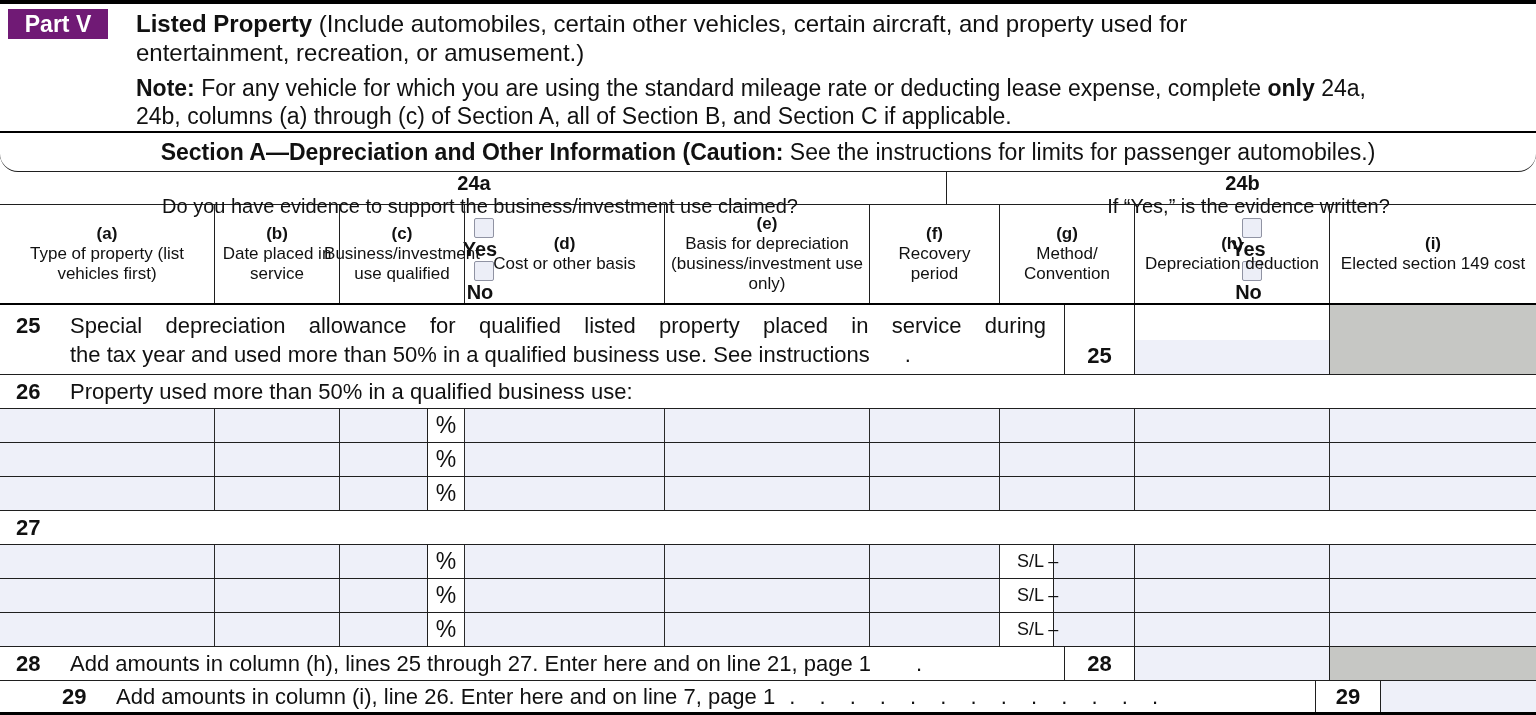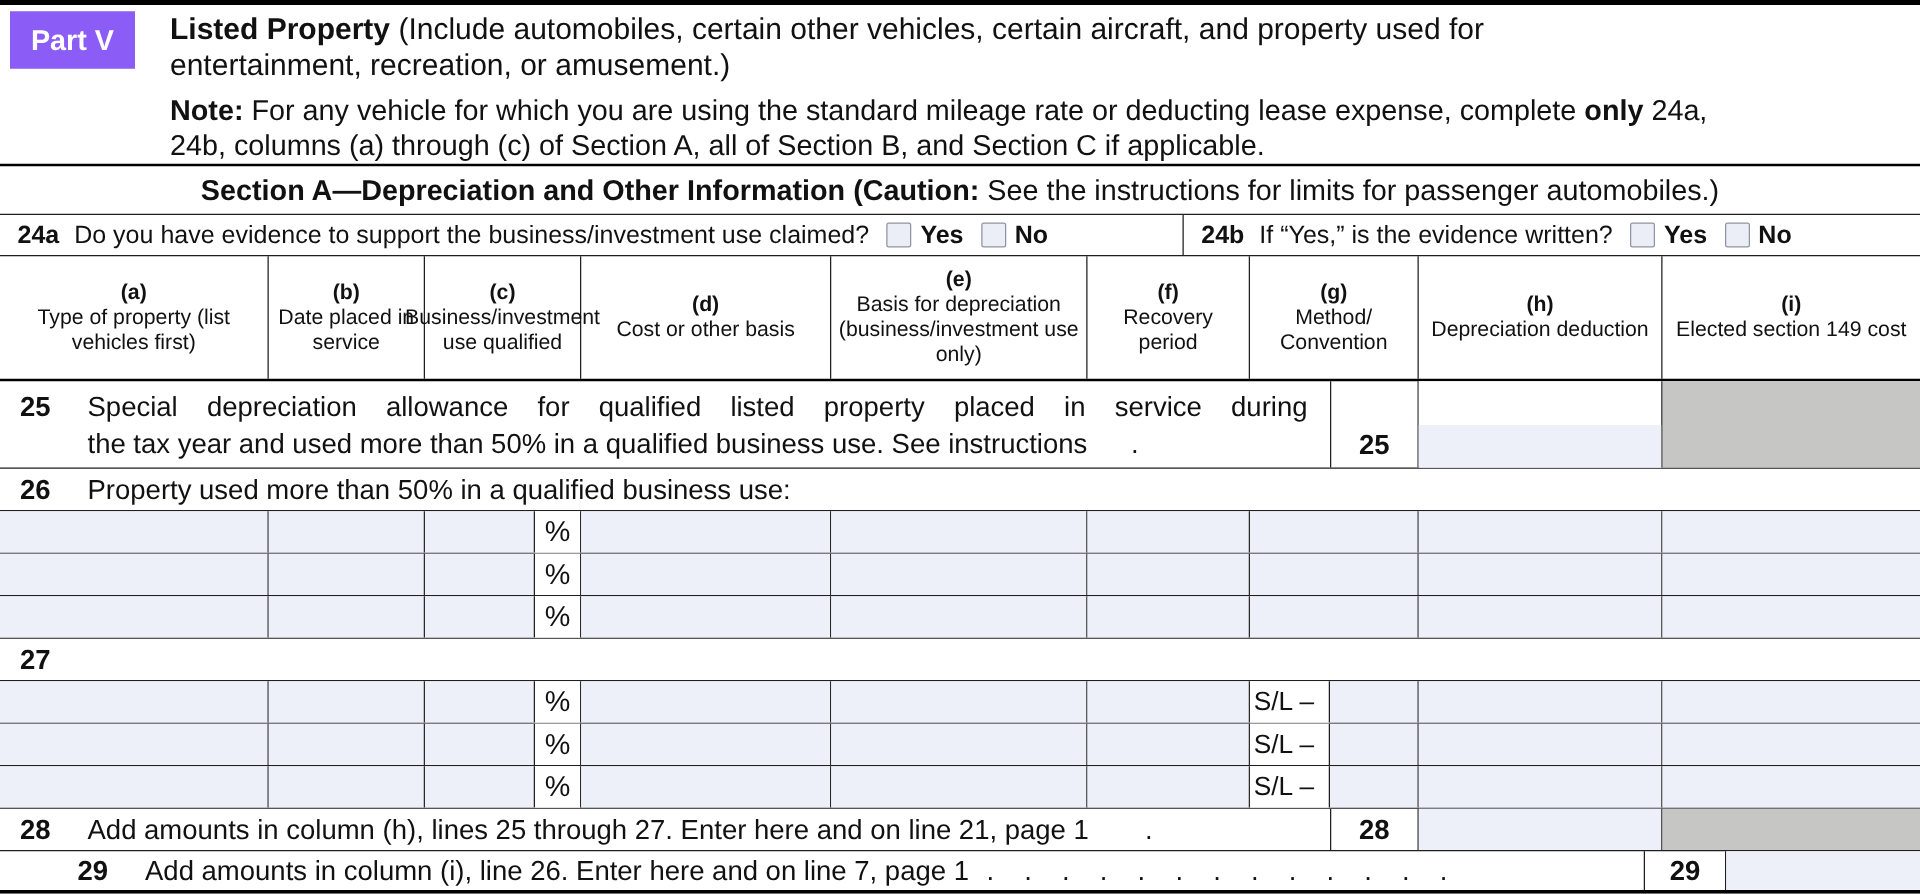--- a/index.html
+++ b/index.html
@@ -3,32 +3,32 @@
 <meta charset="utf-8">
 <style>
   html,body{margin:0;padding:0;background:#fff;}
   body{width:1536px;height:715px;font-family:"Liberation Sans","DejaVu Sans",sans-serif;color:#111;}
   *{box-sizing:border-box;}
   .b{font-weight:bold;}
   .form{position:relative;width:1536px;height:715px;border-top:4px solid #000;border-bottom:3px solid #000;overflow:hidden;background:#fff;}
 
   
   .part-header{height:129px;border-bottom:2.5px solid #000;display:flex;padding:5px 0 0 8px;}
-  .badge{background:#8b5cf6;color:#fff;font-weight:bold;font-size:23px;height:46px;min-width:100px;display:flex;align-items:center;justify-content:center;padding:0 8px;}
+  .badge{background:#701a75;color:#fff;font-weight:bold;font-size:23px;height:30px;min-width:100px;display:flex;align-items:center;justify-content:center;padding:0 8px;}
   .head-text{margin-left:28px;width:1390px;}
   .title-line{font-size:24px;line-height:29px;}
   .note-line{font-size:23px;line-height:28px;margin-top:7px;}
 
   
-  .section-a{height:39px;border-bottom:1.5px solid #1f1f1f;display:flex;align-items:center;justify-content:center;font-size:23px;}
+  .section-a{height:39px;border-bottom:1.5px solid #1f1f1f;display:flex;align-items:center;justify-content:center;font-size:23px;border-radius:18px;}
   .section-a span{white-space:pre;}
 
   
   .row-24{height:33px;border-bottom:1.5px solid #1f1f1f;display:flex;font-size:20px;}
-  .q{display:flex;align-items:center;}
+  .q{display:flex;align-items:center;flex-direction:column;}
   .q-a{width:947px;border-right:1.5px solid #1f1f1f;padding-left:14px;}
   .q-b{flex:1;padding-left:14px;}
   .qnum{font-weight:bold;margin-right:12px;}
   .cb{width:20px;height:20px;background:#eceef7;border:1.5px solid #9093a3;border-radius:2px;display:inline-block;margin:0 7px 0 14px;flex:none;}
   .cbl{font-weight:bold;}
 
   
   .header-row{height:100px;border-bottom:2px solid #000;display:flex;}
   .hcell{border-right:1.5px solid #1f1f1f;display:flex;flex-direction:column;align-items:center;justify-content:center;text-align:center;font-size:17px;line-height:20px;padding:0 3px;}
   .hcell:last-child{border-right:none;}
@@ -51,21 +51,21 @@
   
   .label-row{height:34px;border-bottom:1.5px solid #1f1f1f;display:flex;align-items:center;padding-left:16px;font-size:22px;}
 
   
   .drow{height:34px;border-bottom:1.5px solid #1f1f1f;display:flex;}
   .c{border-right:1.5px solid #2a2a2a;background:#eef0f9;position:relative;}
   .c:last-child{border-right:none;}
   .cc{display:flex;justify-content:flex-end;}
   .pctbox{width:37px;background:#fff;border-left:1.5px solid #1f1f1f;display:flex;align-items:center;justify-content:center;font-size:23px;color:#111;}
   .cg-27{display:flex;}
-  .slbox{width:64px;background:#fff;border-right:1.5px solid #1f1f1f;display:flex;align-items:center;padding-left:3px;font-size:21px;white-space:pre;}
+  .slbox{width:54px;background:#fff;border-right:1.5px solid #1f1f1f;display:flex;align-items:center;padding-left:17px;font-size:18px;white-space:pre;}
 
   
   .line28-row{height:34px;border-bottom:1.5px solid #1f1f1f;display:flex;font-size:22px;}
   .line29-row{height:31px;display:flex;font-size:22px;padding-left:46px;}
   .l28-text{width:1065px;border-right:1.5px solid #1f1f1f;display:flex;align-items:center;padding-left:16px;}
   .l29-text{width:1270px;border-right:1.5px solid #1f1f1f;display:flex;align-items:center;padding-left:16px;}
   .numbox-29{width:65px;}
   .entry-flat{background:#eef0f9;border-right:1.5px solid #1f1f1f;width:195px;flex:none;}
   .entry-29{flex:1;background:#eef0f9;}
   .trail28{margin-left:45px;}

